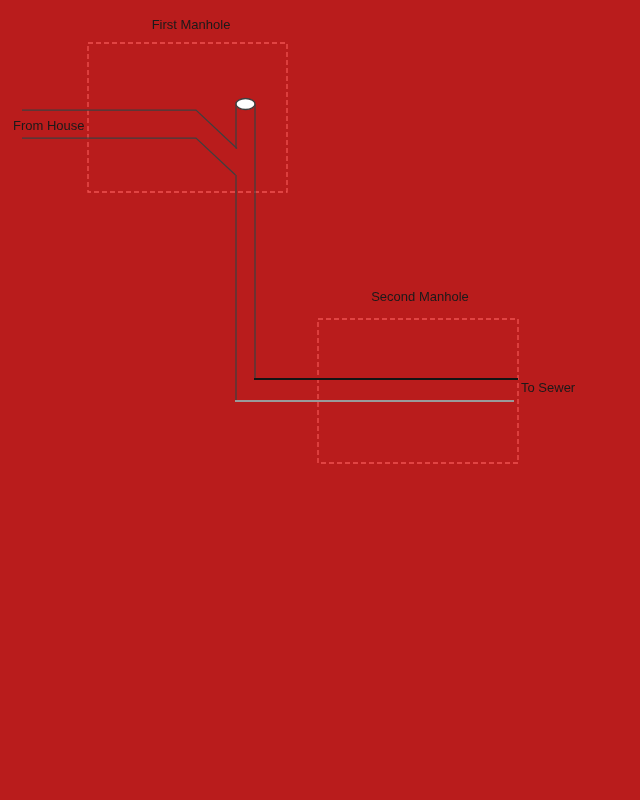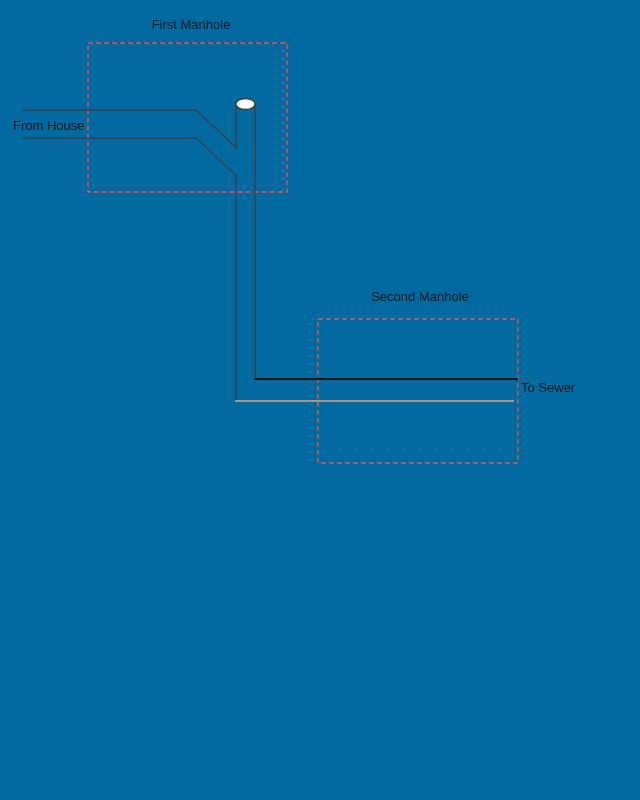--- a/index.html
+++ b/index.html
@@ -4,21 +4,21 @@
 <style>
   html, body {
     margin: 0;
     padding: 0;
     background: #ffffff;
   }
   #stage {
     position: relative;
     width: 640px;
     height: 800px;
-    background: #0369a1;
+    background: #b91c1c;
     overflow: hidden;
   }
   svg text {
     font-family: "Liberation Sans", sans-serif;
     font-size: 13px;
     fill: #1a1a1a;
   }
   .manhole-box {
     fill: none;
     stroke-width: 1.3;

